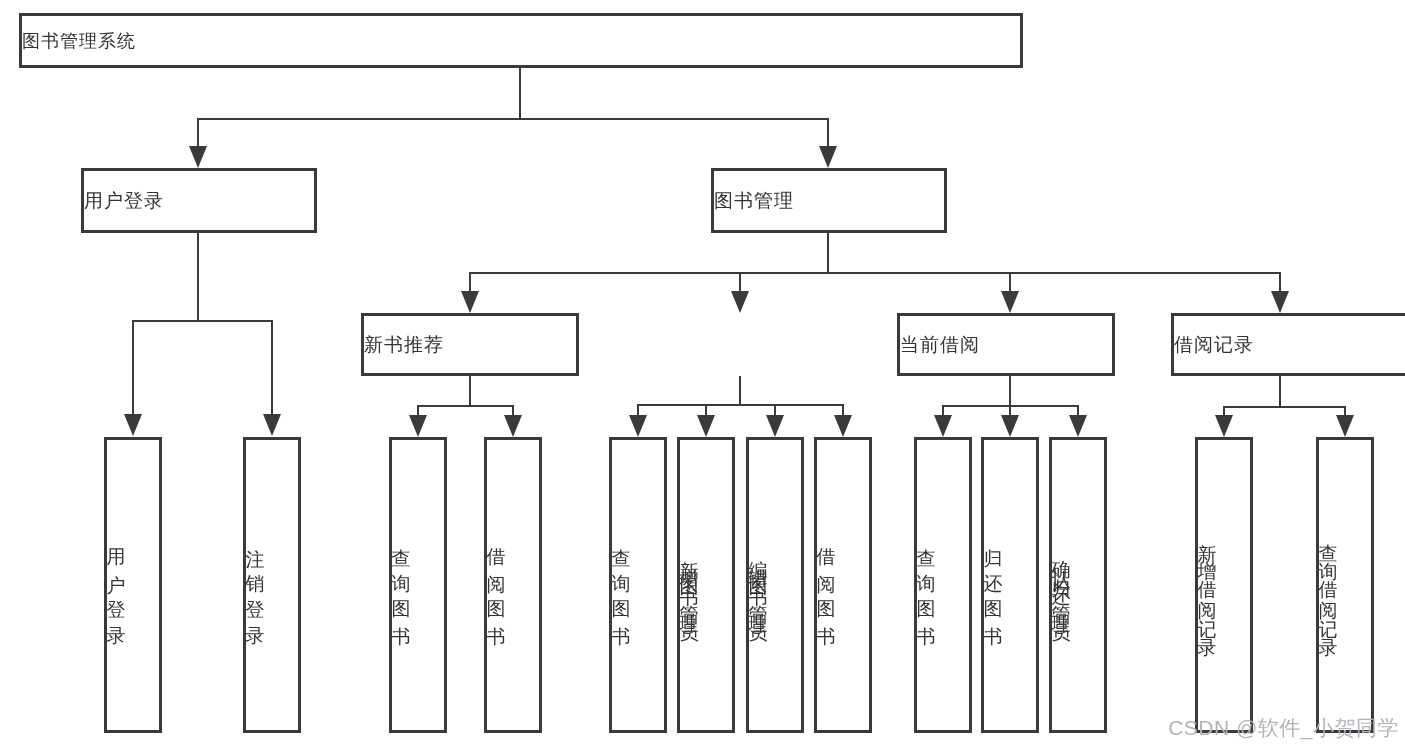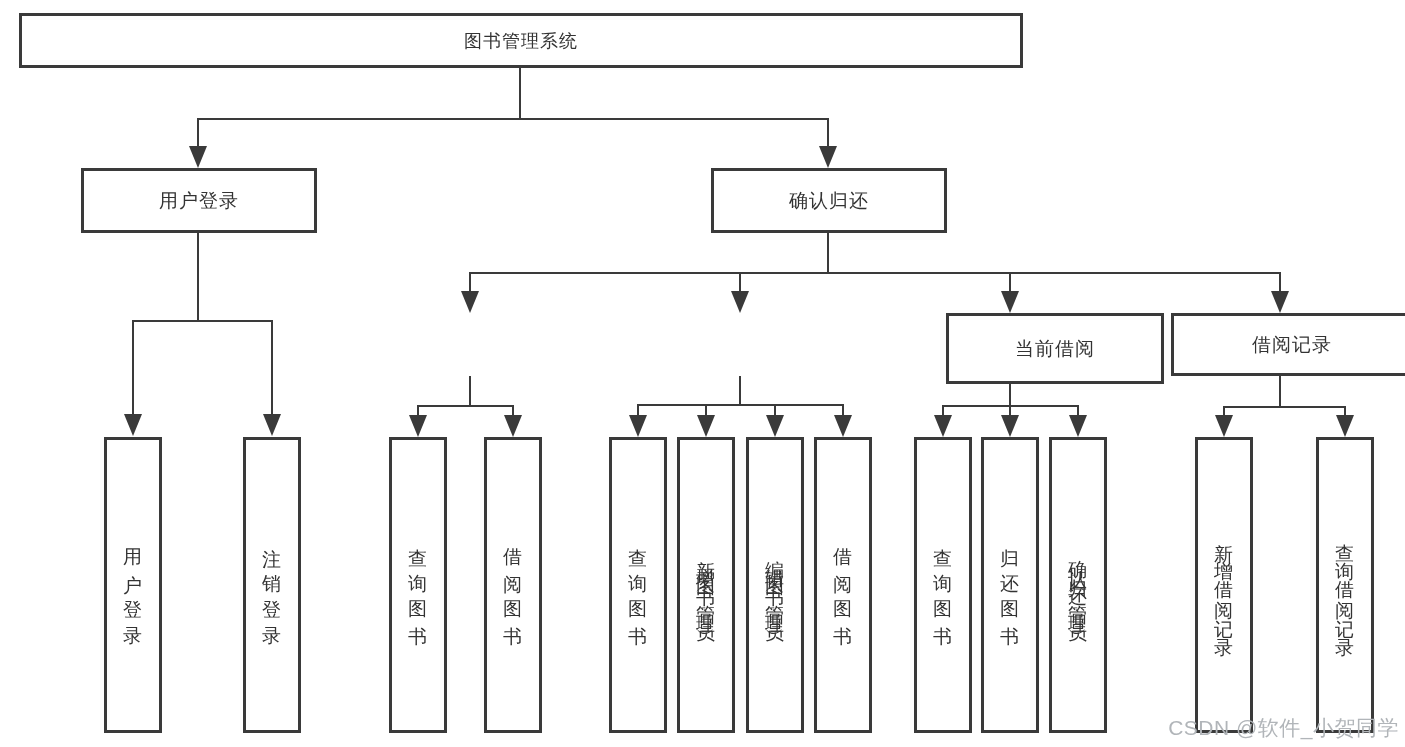--- a/index.html
+++ b/index.html
@@ -3,21 +3,21 @@
 <meta charset="utf-8">
 <style>
   html,body { margin:0; padding:0; background:#fff; }
   #canvas {
     position:relative; width:1405px; height:747px; background:#ffffff;
     font-family:"Liberation Sans","DejaVu Sans",sans-serif; overflow:hidden;
   }
   .box {
     position:absolute; box-sizing:border-box; background:#ffffff;
     border:3px solid #3a3a3a; color:#333333;
-    display:flex; align-items:center; justify-content:center;
+    display:flex; align-items:center; 
     z-index:2;
   }
   .node-label { font-size:19px; letter-spacing:1px; white-space:nowrap; }
   .root-label { font-size:18px; letter-spacing:1px; }
   .leaf { width:58px; top:437px; height:296px; }
   .leaf-label {
     writing-mode:vertical-rl; text-orientation:mixed;
     font-size:19px; line-height:1; max-height:286px;
   }
   .vline,.hline,.stem { position:absolute; background:#3a3a3a; z-index:1; }
@@ -46,42 +46,45 @@
   <div class="hline" style="left:197px;top:118px;width:632px"></div>
   <div class="stem" style="left:197px;top:118px;height:30px"></div>
   <div class="arrow" style="left:189px;top:146px"></div>
   <div class="stem" style="left:827px;top:118px;height:30px"></div>
   <div class="arrow" style="left:819px;top:146px"></div>
 
   <div class="box" style="left:81px;top:168px;width:236px;height:65px">
     <span class="node-label">用户登录</span>
   </div>
   <div class="box" style="left:711px;top:168px;width:236px;height:65px">
-    <span class="node-label">确认归还</span>
+    <span class="node-label">图书管理</span>
   </div>
 
   <div class="vline" style="left:197px;top:233px;height:87px"></div>
   <div class="hline" style="left:132px;top:320px;width:141px"></div>
   <div class="stem" style="left:132px;top:320px;height:96px"></div>
   <div class="arrow" style="left:124px;top:414px"></div>
   <div class="stem" style="left:271px;top:320px;height:96px"></div>
   <div class="arrow" style="left:263px;top:414px"></div>
 
   <div class="vline" style="left:827px;top:233px;height:41px"></div>
   <div class="hline" style="left:469px;top:272px;width:812px"></div>
   <div class="stem" style="left:469px;top:272px;height:21px"></div>
   <div class="arrow" style="left:461px;top:291px"></div>
   <div class="stem" style="left:739px;top:272px;height:21px"></div>
   <div class="arrow" style="left:731px;top:291px"></div>
   <div class="stem" style="left:1009px;top:272px;height:21px"></div>
   <div class="arrow" style="left:1001px;top:291px"></div>
   <div class="stem" style="left:1279px;top:272px;height:21px"></div>
   <div class="arrow" style="left:1271px;top:291px"></div>
 
-  <div class="box" style="left:946px;top:313px;width:218px;height:71px">
+  <div class="box" style="left:361px;top:313px;width:218px;height:63px">
+    <span class="node-label">新书推荐</span>
+  </div>
+  <div class="box" style="left:897px;top:313px;width:218px;height:63px">
     <span class="node-label">当前借阅</span>
   </div>
   <div class="box" style="left:1171px;top:313px;width:242px;height:63px">
     <span class="node-label">借阅记录</span>
   </div>
 
   <div class="vline" style="left:469px;top:376px;height:30px"></div>
   <div class="hline" style="left:417px;top:405px;width:97px"></div>
   <div class="stem" style="left:417px;top:405px;height:12px"></div>
   <div class="arrow" style="left:409px;top:415px"></div>

